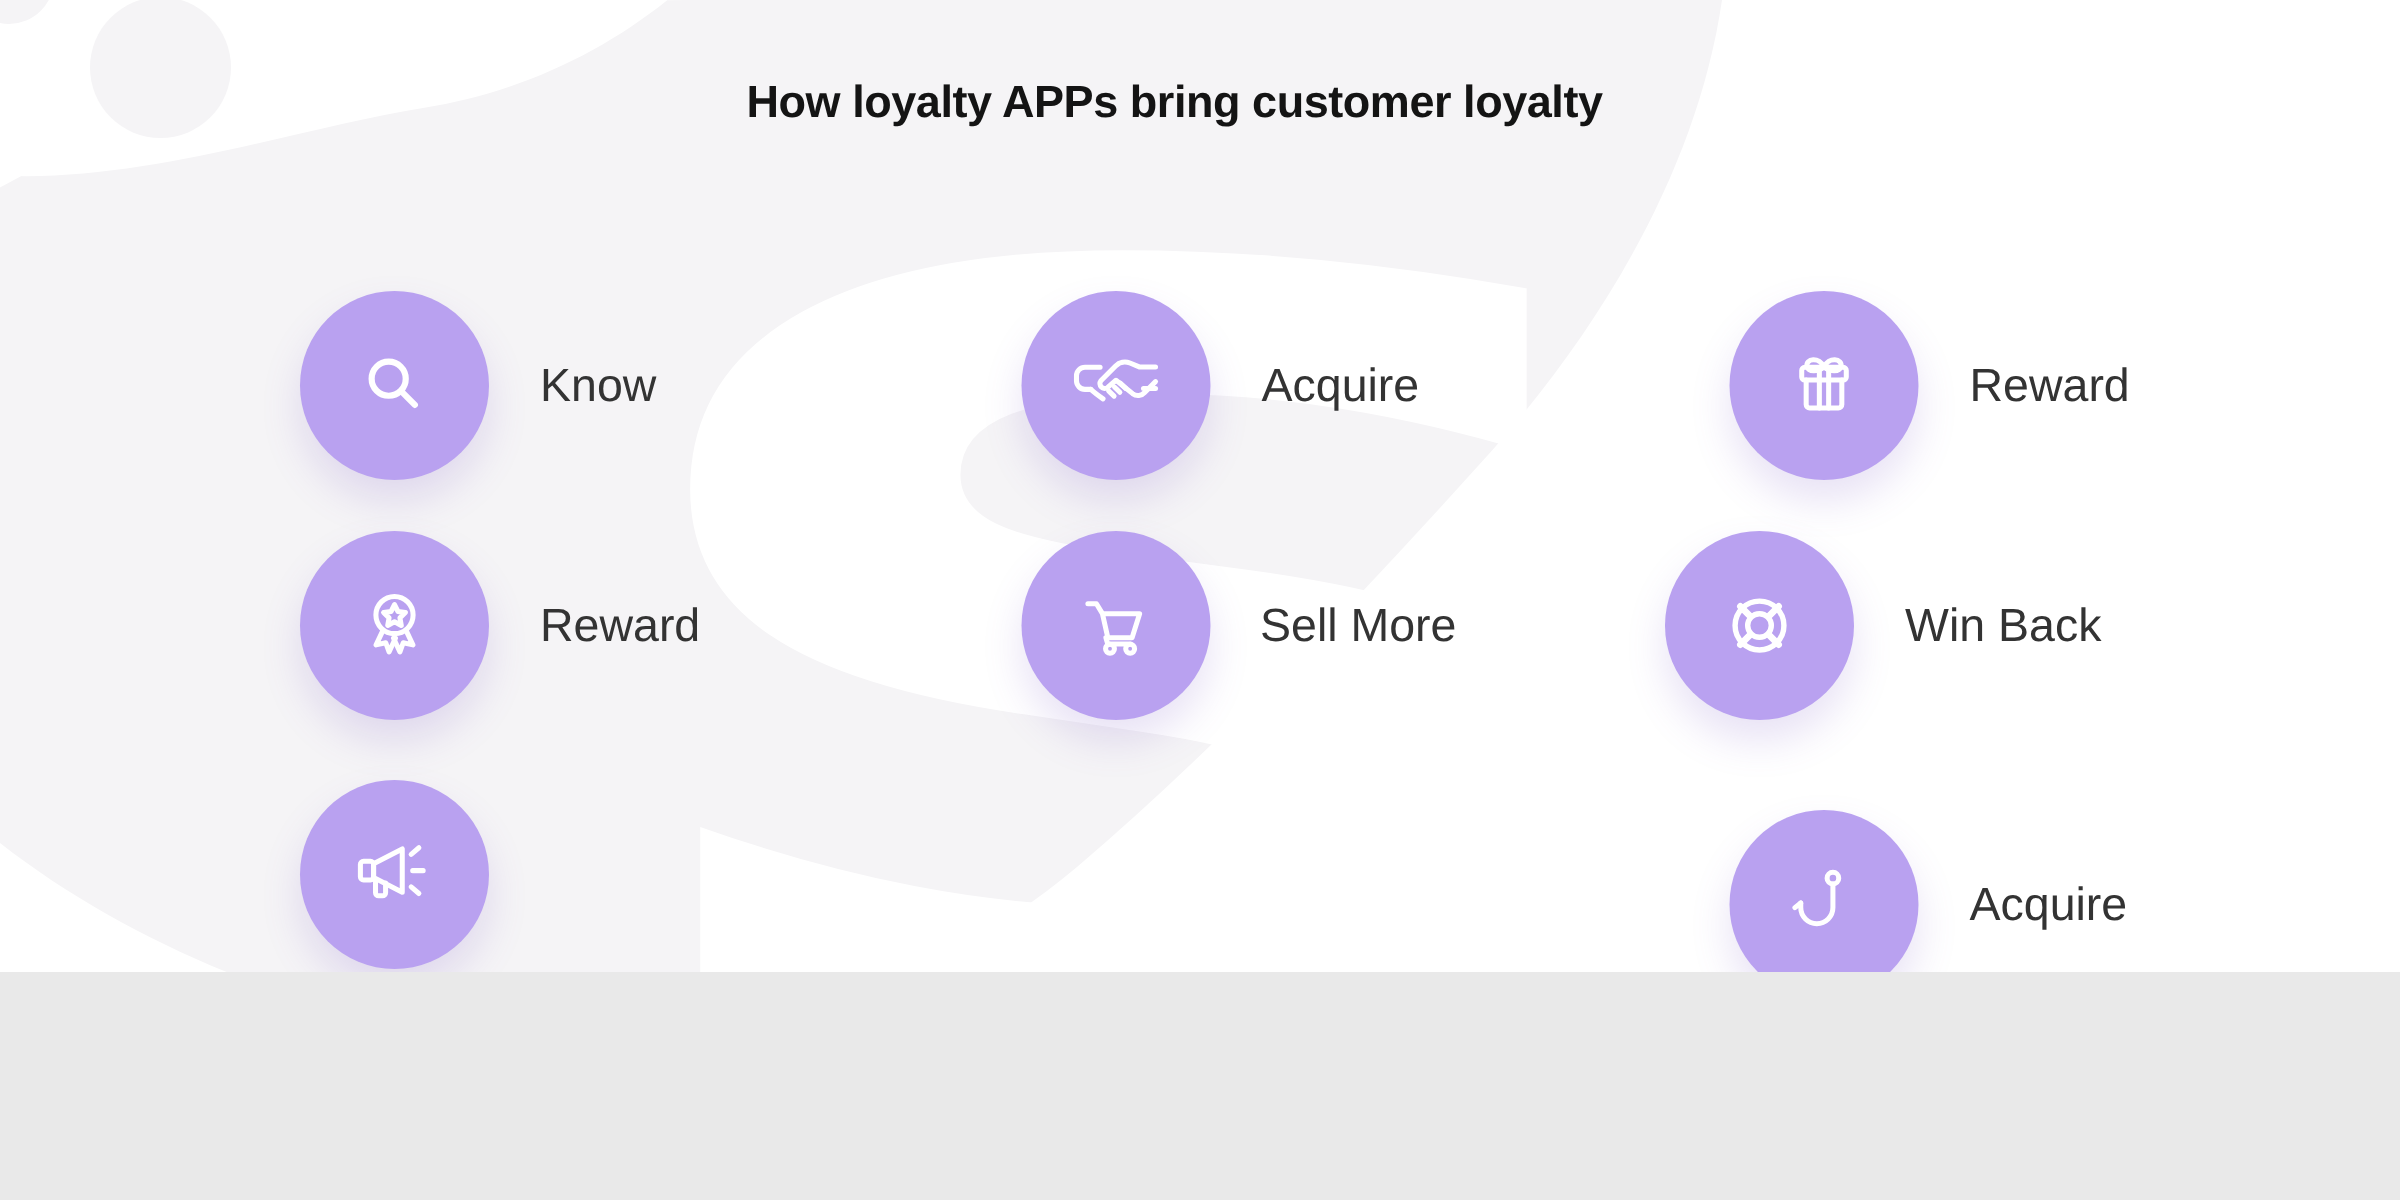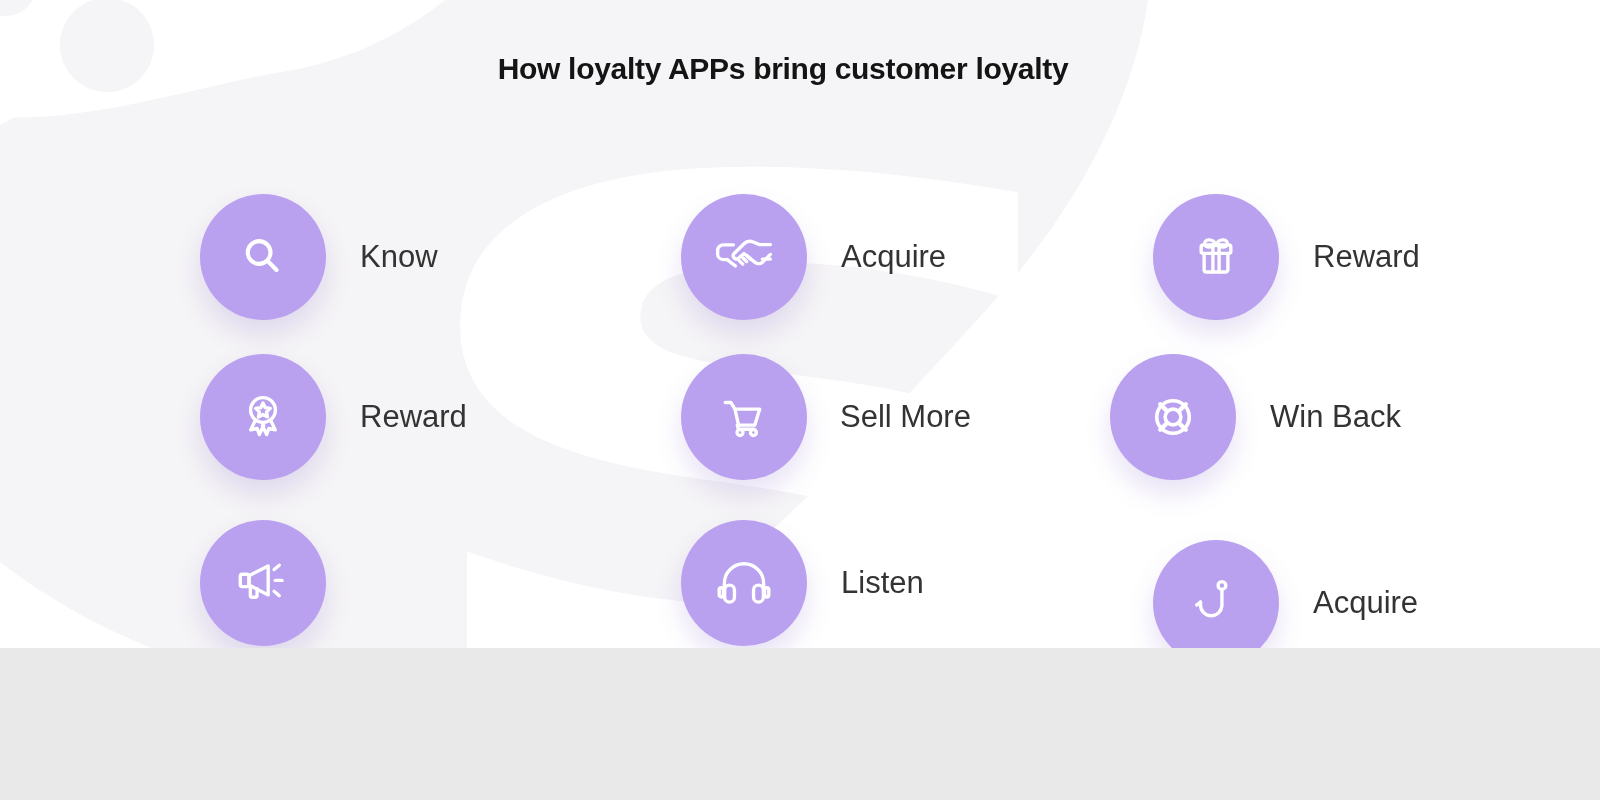--- a/index.html
+++ b/index.html
@@ -124,32 +124,20 @@
     <div class="bubble">
       <svg viewBox="0 0 48 48" stroke-width="2.6">
         <rect x="6.4" y="17.2" width="6.8" height="9.6" rx="1.6"></rect>
         <path d="M13.2 18.4 L28 10.8 V33.2 L13.2 25.6 Z"></path>
         <path d="M14.2 26.6 v6.8 a1.6 1.6 0 0 0 1.6 1.6 h2 a1.6 1.6 0 0 0 1.6 -1.6 v-5"></path>
         <path d="M32.6 13.6 l4 -3.4 M33.4 22 h5.4 M32.6 30.4 l4 3.4"></path>
       </svg>
     </div>
   </div>
 
-  <div class="item pos-7">
-    <div class="bubble">
-      <svg viewBox="0 0 48 48" stroke-width="2.6">
-        <path d="M8.8 32.5 v-8.2 a15.2 15.2 0 0 1 30.4 0 v8.2"></path>
-        <rect x="9" y="25.6" width="7.6" height="13.2" rx="3.8"></rect>
-        <rect x="31.4" y="25.6" width="7.6" height="13.2" rx="3.8"></rect>
-        <rect x="4.8" y="27.6" width="3.2" height="7.2" rx="1.6"></rect>
-        <rect x="40" y="27.6" width="3.2" height="7.2" rx="1.6"></rect>
-      </svg>
-    </div>
-    <span class="label">Listen</span>
-  </div>
 
   <div class="item pos-8">
     <div class="bubble">
       <svg viewBox="0 0 48 48" stroke-width="2.6">
         <circle cx="28.6" cy="10.4" r="3"></circle>
         <path d="M28.6 13.4 v12.2 a8.3 8.3 0 0 1 -16.6 0 v-2.4"></path>
         <path d="M12 23.2 l-3 2.4"></path>
       </svg>
     </div>
     <span class="label">Acquire</span>

